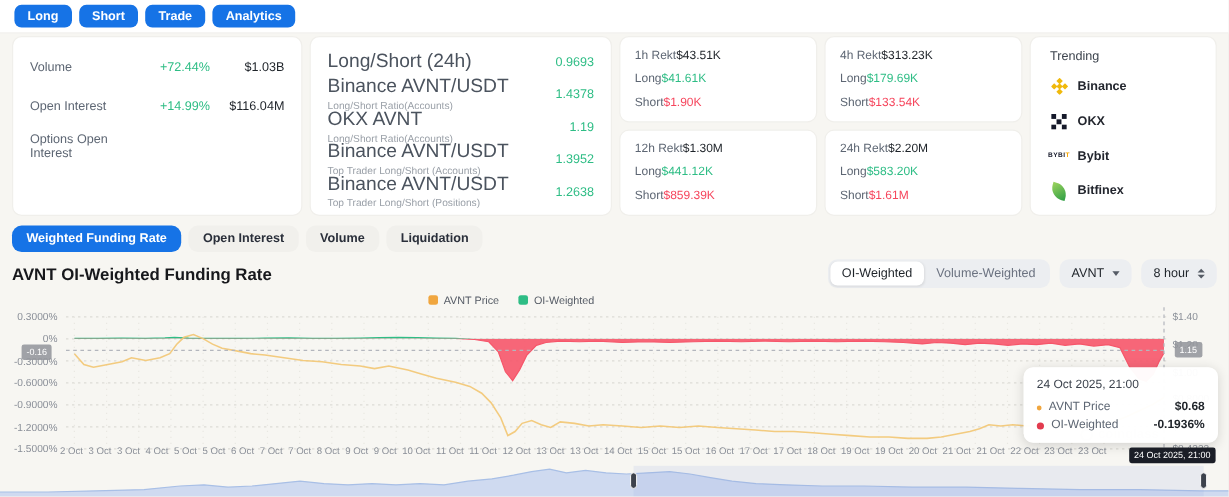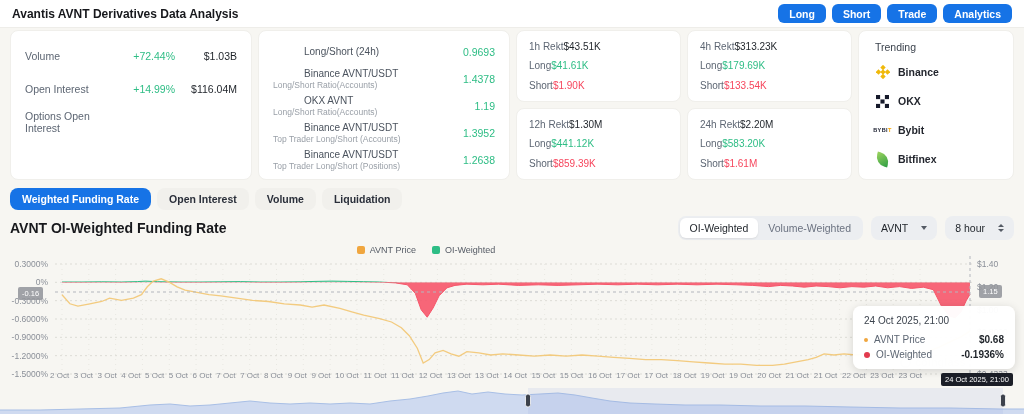--- a/index.html
+++ b/index.html
@@ -16,21 +16,21 @@
   
   .cards-row { position:absolute; top:30px; left:10px; width:1004px; height:150px; display:flex; gap:6px; }
   .card { background:#fff; border:1px solid #f0efeb; border-radius:8px; }
   .card.stats { width:242px; padding:8px 14px; }
   .stat-row { height:33px; display:flex; align-items:center; font-size:10.5px; }
   .stat-row .lbl { color:#5d6673; flex:1; }
   .stat-row .chg { color:#2ebd85; width:55px; text-align:right; }
   .stat-row .val { color:#1e2329; width:62px; text-align:right; }
   .card.ratios { width:252px; padding:7px 14px; }
   .ratio-row { height:27px; display:flex; align-items:center; justify-content:space-between; }
-  .ratio-row .names .l1 { font-size:10px; color:#4b535e;margin-left:31px; }
+  .ratio-row .names .l1 { font-size:16px; color:#4b535e; }
   .ratio-row .names .l2 { font-size:8.5px; color:#9aa0a8; margin-top:1px; }
   .ratio-row .rv { font-size:10.5px; color:#2ebd85; }
   .rekt-grid { width:336px; display:grid; grid-template-columns:1fr 1fr; grid-template-rows:1fr 1fr; gap:6px; }
   .card.rekt { padding:6px 12px; display:flex; flex-direction:column; justify-content:space-around; }
   .rekt-row { display:flex; font-size:10px; }
   .rekt-row .k { color:#5d6673; }
   .rekt-row .v { color:#1e2329; }
   .rekt-row .v.up { color:#2ebd85; }
   .rekt-row .v.dn { color:#f6465d; }
   .card.trending { flex:1; padding:10px 16px; }
@@ -46,21 +46,21 @@
   .tab { height:22px; display:flex; align-items:center; padding:0 12px; font-size:10.5px; font-weight:bold; border-radius:8px; background:#f1f0ec; color:#2a2f3a; cursor:pointer; }
   .tab.active { background:#1673e6; color:#fff; }
 
   
   .section-head { position:absolute; top:216px; left:10px; width:1004px; display:flex; align-items:center; justify-content:space-between; }
   .section-head h2 { font-size:14px; font-weight:bold; color:#17181c; }
   .controls { display:flex; gap:8px; align-items:center; }
   .seg { background:#eceef1; border-radius:8px; padding:2px; display:flex; height:24px; }
   .seg .opt { font-size:10.5px; padding:0 10px; display:flex; align-items:center; border-radius:6px; color:#6b7280; cursor:pointer; }
   .seg .opt.sel { background:#fff; color:#1e2329; box-shadow:0 1px 2px rgba(0,0,0,.08); }
-  .pill { background:#eceef1; border-radius:8px; height:24px; display:flex; align-items:center; gap:13px; padding:0 10px; font-size:10.5px; color:#1e2329; cursor:pointer; }
+  .pill { background:#eceef1; border-radius:8px; height:24px; display:flex; align-items:center; gap:7px; padding:0 10px; font-size:10.5px; color:#1e2329; cursor:pointer; }
   .caret-down { width:0; height:0; border-left:3.5px solid transparent; border-right:3.5px solid transparent; border-top:4px solid #555b65; }
   .updown { display:flex; flex-direction:column; gap:2px; }
   .tri-up { width:0;height:0;border-left:3px solid transparent;border-right:3px solid transparent;border-bottom:3.5px solid #555b65; }
   .tri-dn { width:0;height:0;border-left:3px solid transparent;border-right:3px solid transparent;border-top:3.5px solid #555b65; }
 
   
   .chart-wrap { position:absolute; top:244px; left:0; width:852px; height:144px; }
   .legend { position:absolute; top:1px; left:0; width:100%; display:flex; justify-content:center; gap:16px; font-size:9px; color:#555b65; }
   .legend .li { display:flex; align-items:center; gap:5px; cursor:pointer; }
   .legend .sw { width:8px; height:8px; border-radius:2px; }
@@ -83,21 +83,20 @@
 
   
   .navigator { position:absolute; top:388px; left:0; width:1024px; height:26px; }
 </style>
 </head>
 <body>
 
 <div class="app">
 
   <div class="topbar">
-    <h1>Avantis AVNT Derivatives Data Analysis</h1>
     <div class="btn-group">
       <button class="blue-btn">Long</button>
       <button class="blue-btn">Short</button>
       <button class="blue-btn">Trade</button>
       <button class="blue-btn">Analytics</button>
     </div>
   </div>
 
   <div class="cards-row">
     <div class="card stats">

